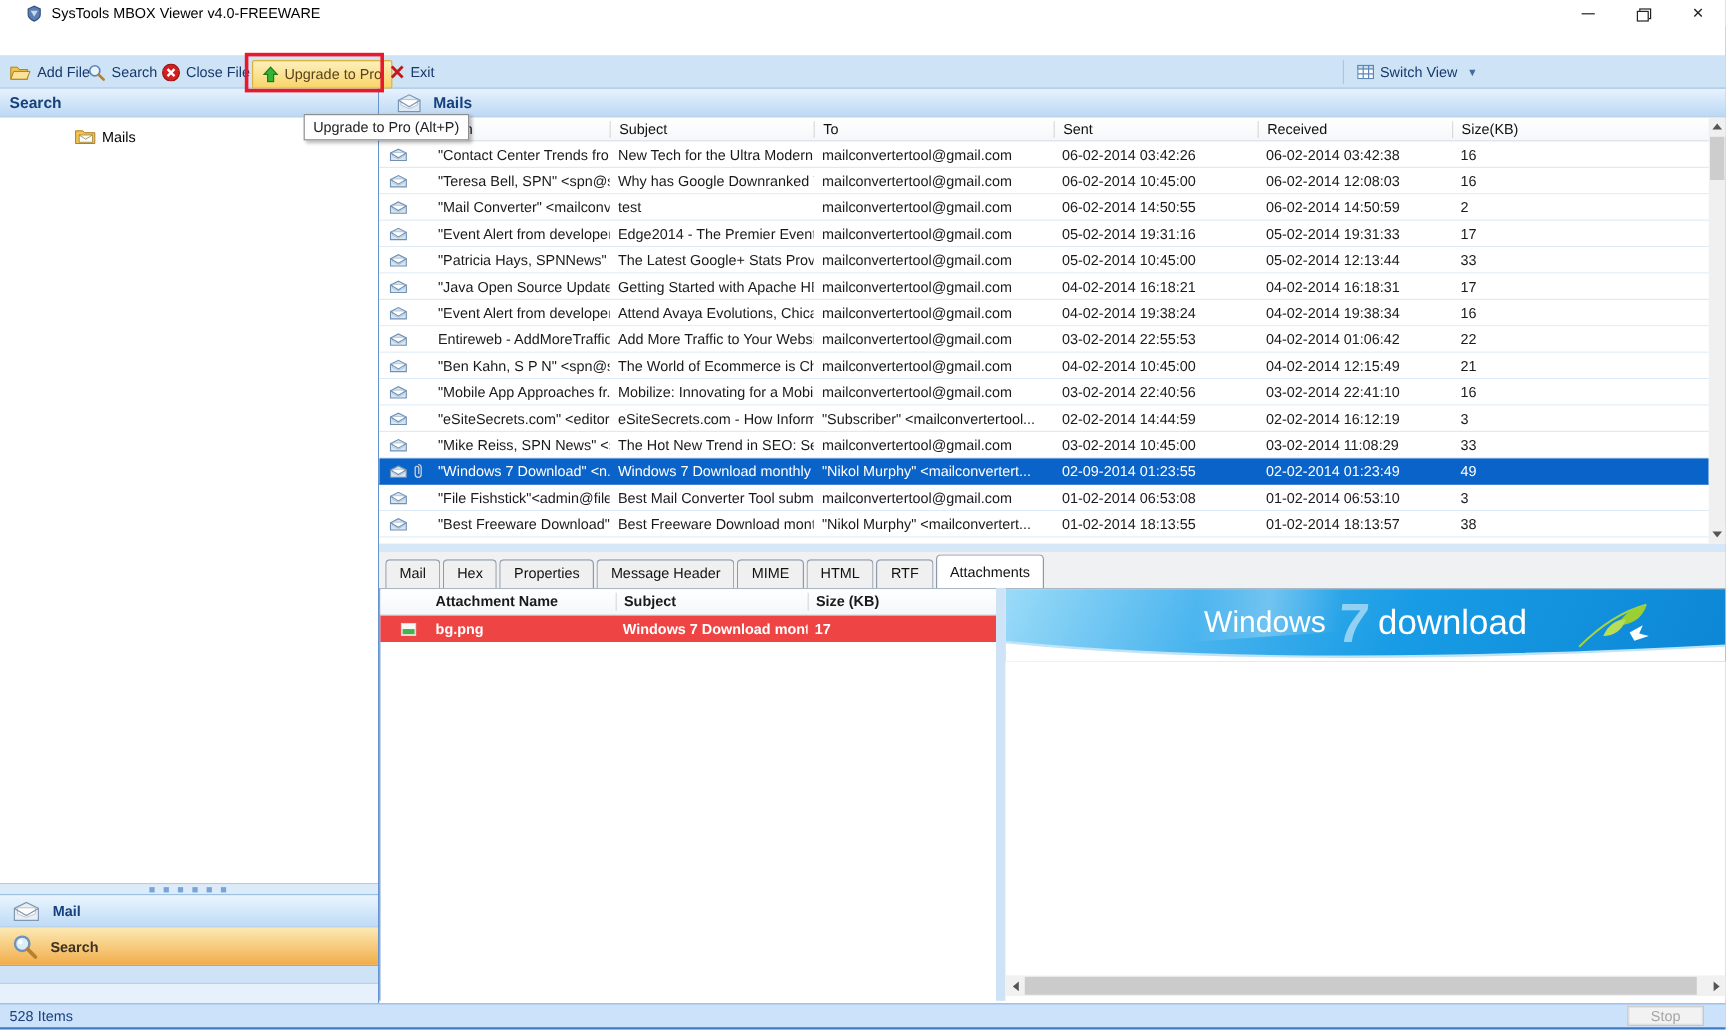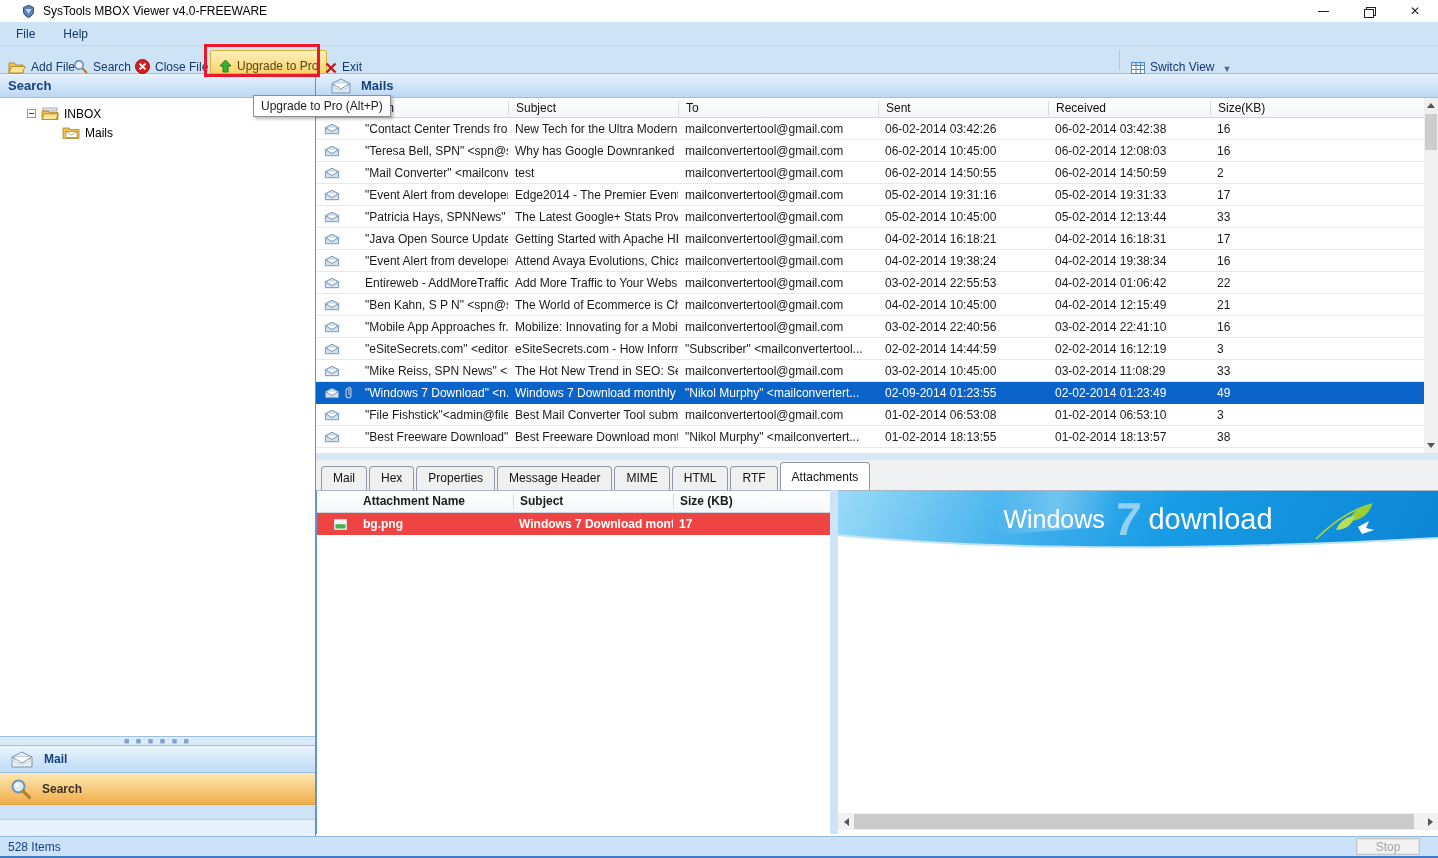--- a/index.html
+++ b/index.html
@@ -21,21 +21,21 @@
   .restglyph::after  { content:""; position:absolute; left:0; top:2px; width:8px; height:7px; border:1px solid #222; background:#fff; }
 
   
   .menubar { position:absolute; left:0; top:22px; right:0; height:24px; background:#cfe3f7;
              display:flex; align-items:center; border-bottom:1px solid #bdd6ef; }
   .menu-item { padding:0 12px; color:#16386b; margin-left:4px; cursor:default; }
 
   
   .toolbar { position:absolute; left:0; top:46px; right:0; height:28px; background:#cfe3f7;
              border-bottom:1px solid #9dbfe2; }
-  .tbtn { position:absolute; top:0; height:28px; display:flex; align-items:flex-end; gap:5px;
+  .tbtn { position:absolute; top:0; height:28px; display:flex; align-items:center; gap:5px;
           color:#16386b; cursor:pointer; white-space:nowrap; }
   .upgrade-btn { top:4px; height:24px; padding:0 8px; background:linear-gradient(#fdf0bd,#f9d469);
                  border:1px solid #dcb23e; border-radius:2px; }
   .tb-sep { position:absolute; top:4px; width:1px; height:20px; background:#a9c6e6; }
   .caret { font-size:9px; color:#476a9b; margin-left:3px; }
 
   
   .red-annot { position:absolute; left:204px; top:44px; width:116px; height:33px;
                border:3px solid #e8192c; z-index:40; pointer-events:none; }
   
@@ -172,24 +172,20 @@
         </div>
       <div class="winbtn">
           <span class="restglyph"></span>
         </div>
       <div class="winbtn">
           <span>✕</span>
         </div>
     </div>
   </div>
 
-  <div class="menubar">
-    <span class="menu-item">File</span>
-    <span class="menu-item">Help</span>
-  </div>
 
   <div class="toolbar">
     <div class="tbtn" style="left:8px;">
       <span>
           <svg width="18" height="13" viewBox="0 0 18 13">
             <path d="M1 2 h5.5 l1.5 2 H15 v8 H1 Z" fill="#f3c44f" stroke="#a97c14" stroke-width="0.8"></path>
             <path d="M3.4 5.5 h13.6 l-2.6 6.5 H1 Z" fill="#fbe296" stroke="#a97c14" stroke-width="0.8"></path>
           </svg>
         </span>
       <span>Add File</span>
@@ -245,31 +241,20 @@
   </div>
 
   <div class="red-annot"></div>
   <div class="tooltip">Upgrade to Pro (Alt+P)</div>
 
   <div class="left-panel">
     <div class="panel-header">
       <span>Search</span>
     </div>
     <div class="tree" id="tree">
-        <div class="tree-item" style="padding-left: 27px;">
-          <span class="expander"></span>
-          <span class="ticon">
-            <svg width="18" height="13" viewBox="0 0 18 13">
-              <rect x="2" y="1" width="14" height="3" fill="#e8e8e8" stroke="#8a8a8a" stroke-width="0.7"></rect>
-              <path d="M1 4 h6 l1.3 1.6 H17 v7 H1 Z" fill="#f3c44f" stroke="#a97c14" stroke-width="0.8"></path>
-              <path d="M3 6.8 h14 l-2 5.8 H1 Z" fill="#fbe296" stroke="#a97c14" stroke-width="0.8"></path>
-            </svg>
-          </span>
-          <span class="tlabel">INBOX</span>
-        </div>
         <div class="tree-item" style="padding-left: 48px;">
           <span class="exp-spacer"></span>
           <span class="ticon">
             <svg width="18" height="13" viewBox="0 0 18 13">
               <path d="M1 2 h6 l1.3 1.6 H17 v9 H1 Z" fill="#f3c44f" stroke="#a97c14" stroke-width="0.8"></path>
               <rect x="4" y="5.5" width="11" height="6" fill="#fdfdfd" stroke="#9b8850" stroke-width="0.7"></rect>
               <path d="M4 5.5 L9.5 9 L15 5.5" fill="none" stroke="#9b8850" stroke-width="0.7"></path>
             </svg>
           </span>
           <span class="tlabel">Mails</span>

